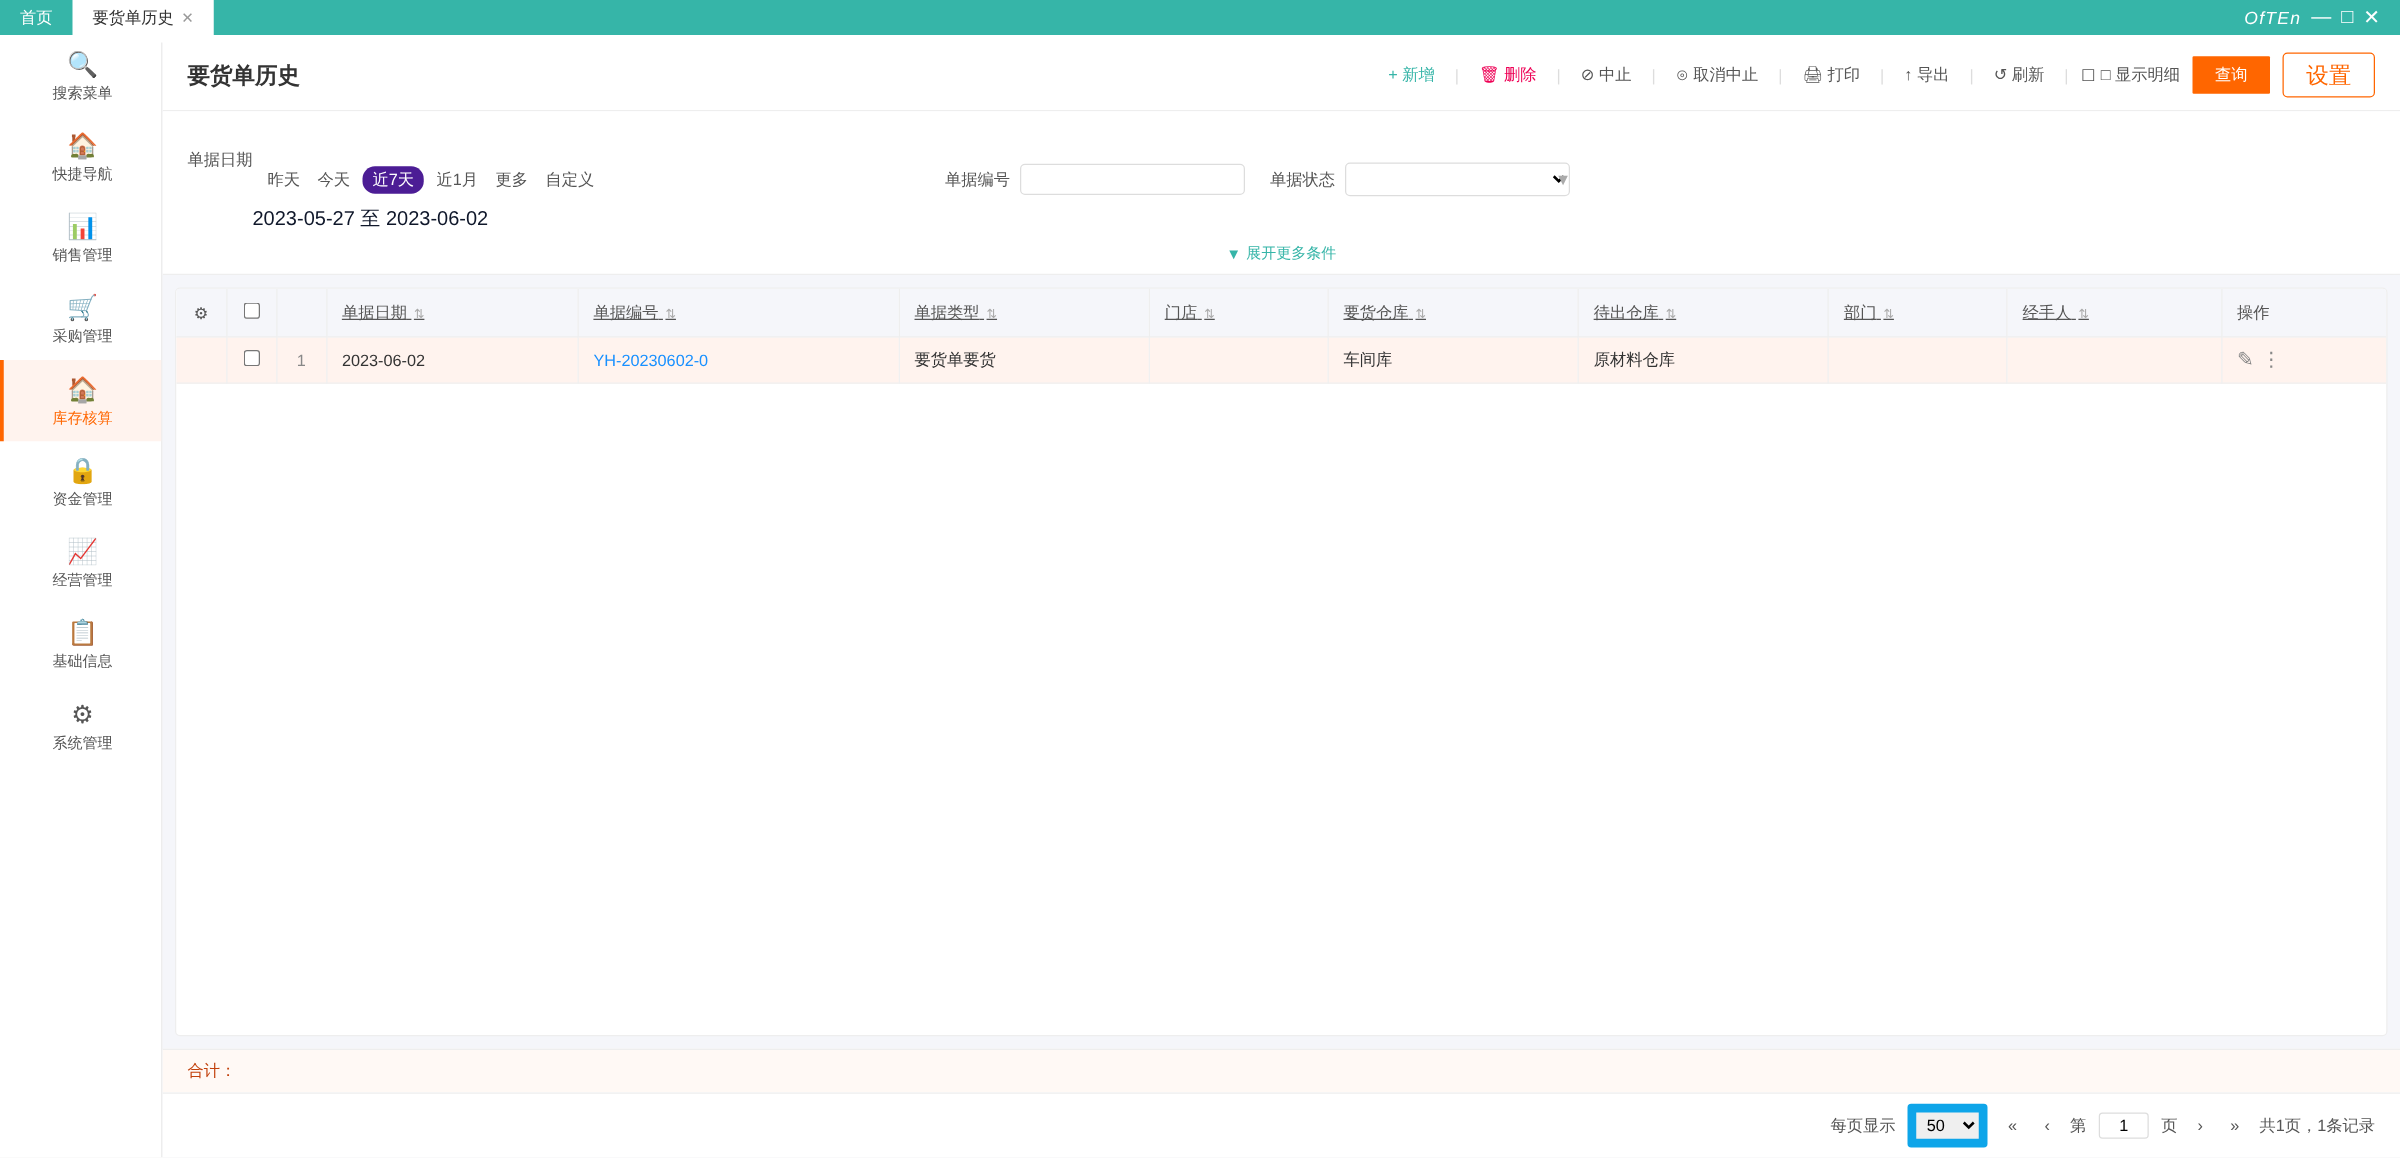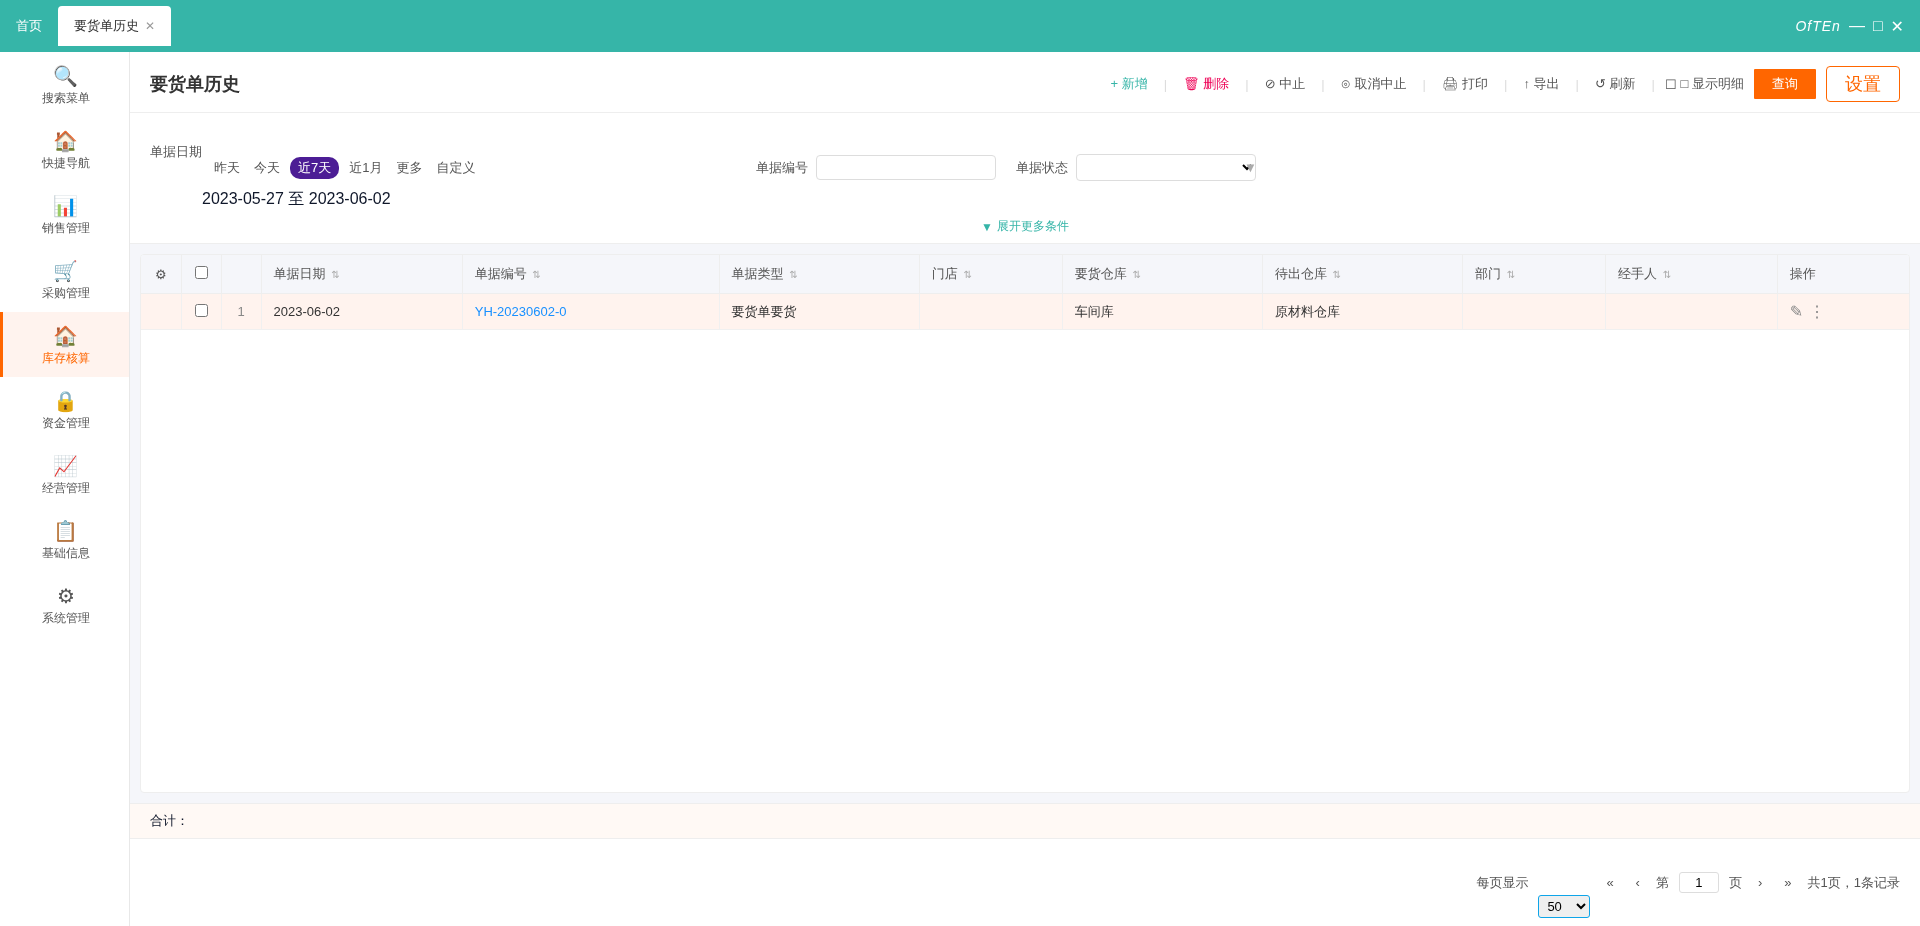--- a/index.html
+++ b/index.html
@@ -1,21 +1,21 @@
 <!DOCTYPE html>
 <html><head>
   <meta charset="utf-8">
   <style>
     * { box-sizing: border-box; margin: 0; padding: 0; }
     body { font-family: "Microsoft YaHei", "PingFang SC", Arial, sans-serif; font-size: 13px; background: #f5f5f5; display: flex; flex-direction: column; height: 926px; overflow: hidden; }
 
     
     .top-bar {
       background: #36b5a8;
-      height: 52px;
+      height: 28px;
       display: flex;
       align-items: center;
       padding: 0 0 0 0;
       flex-shrink: 0;
     }
     .tab-item {
       height: 40px;
       display: flex;
       align-items: center;
       padding: 0 16px;
@@ -249,56 +249,55 @@
     td {
       padding: 8px 12px;
       border-bottom: 1px solid #f0f0f0;
       border-right: 1px solid #f0f0f0;
       color: #333;
       white-space: nowrap;
     }
     td:last-child { border-right: none; }
     tbody tr.selected { background: #fff3ee; }
     .sort-icon { color: #aaa; font-size: 10px; margin-left: 2px; }
-    .th-with-sort { cursor: pointer; }
+    .th-with-sort { cursor: pointer; text-decoration: underline; }
     .link-text { color: #1890ff; cursor: pointer; text-decoration: none; }
     .action-btns { display: flex; gap: 6px; }
     .action-btn { cursor: pointer; color: #888; font-size: 16px; }
 
     
     .table-footer {
       background: #fff9f5;
       padding: 8px 20px;
       border-top: 1px solid #eee;
-      color: #0f172a;
+      color: #c2410c;
       font-size: 13px;
       display: flex;
       align-items: center;
       flex-shrink: 0;
     }
 
     
     .pagination-bar {
       background: #fff;
       border-top: 1px solid #eee;
       padding: 8px 20px;
       display: flex;
       align-items: center;
       justify-content: flex-end;
       gap: 10px;
       font-size: 13px;
       color: #555;
       flex-shrink: 0;
     }
     .page-size-select {
-      border: 1px solid #0ea5e9;
+      border: 7px solid #0ea5e9;
       border-radius: 3px;
       padding: 2px 4px;
       font-size: 13px;
-      margin-top: 48px;
     }
     .page-btn {
       cursor: pointer;
       padding: 2px 6px;
       border-radius: 3px;
       color: #555;
     }
     .page-input {
       width: 40px;
       border: 1px solid #ddd;

